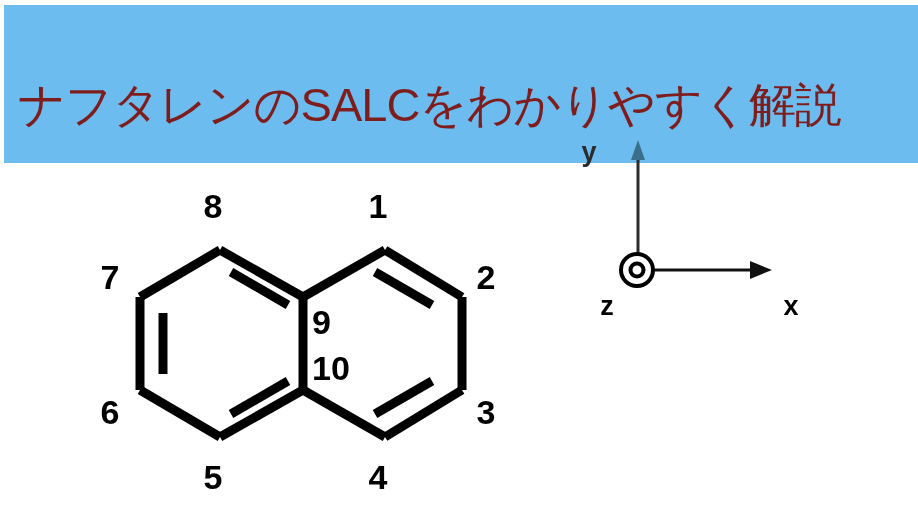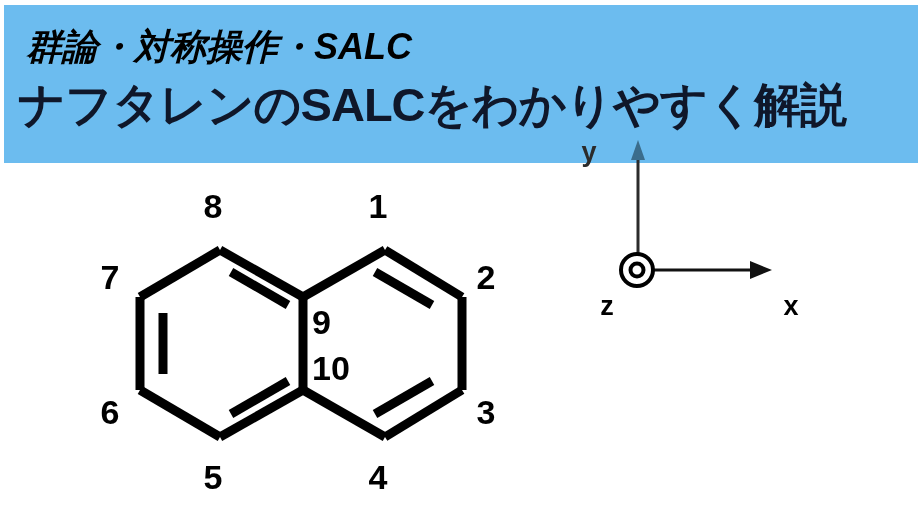--- a/index.html
+++ b/index.html
@@ -38,24 +38,24 @@
     line-height: 40px;
     color: #000000;
     letter-spacing: 0px;
     white-space: nowrap;
   }
   #banner-line2 {
     position: absolute;
     left: 14px;
     top: 72px;
     font-family: "Liberation Sans", sans-serif;
-    font-weight: bold;
+    font-weight: normal;
     font-size: 47px;
     line-height: 56px;
-    color: #0f172a;
+    color: #7f1d1d;
     letter-spacing: -1px;
     white-space: nowrap;
   }
 
   
   #structure-svg, #axes-svg {
     position: absolute;
     left: 0;
     top: 0;
   }
@@ -79,21 +79,20 @@
     font-size: 27px;
     fill: #2b2b2b;
   }
 </style>
 </head>
 <body>
 
 <div id="stage">
 
   <div id="banner" style="background: rgb(108, 188, 239);">
-    <div id="banner-line1">群論・対称操作・SALC</div>
     <div id="banner-line2">ナフタレンのSALCをわかりやすく解説</div>
   </div>
 
   <svg id="structure-svg" width="918" height="532">
 
     <g stroke="#000000" stroke-width="9" fill="none" stroke-linecap="butt" stroke-linejoin="miter">
 
       <line x1="140" y1="297" x2="220" y2="250"></line>
       <line x1="220" y1="250" x2="303" y2="297"></line>
       <line x1="303" y1="297" x2="303" y2="390"></line>

